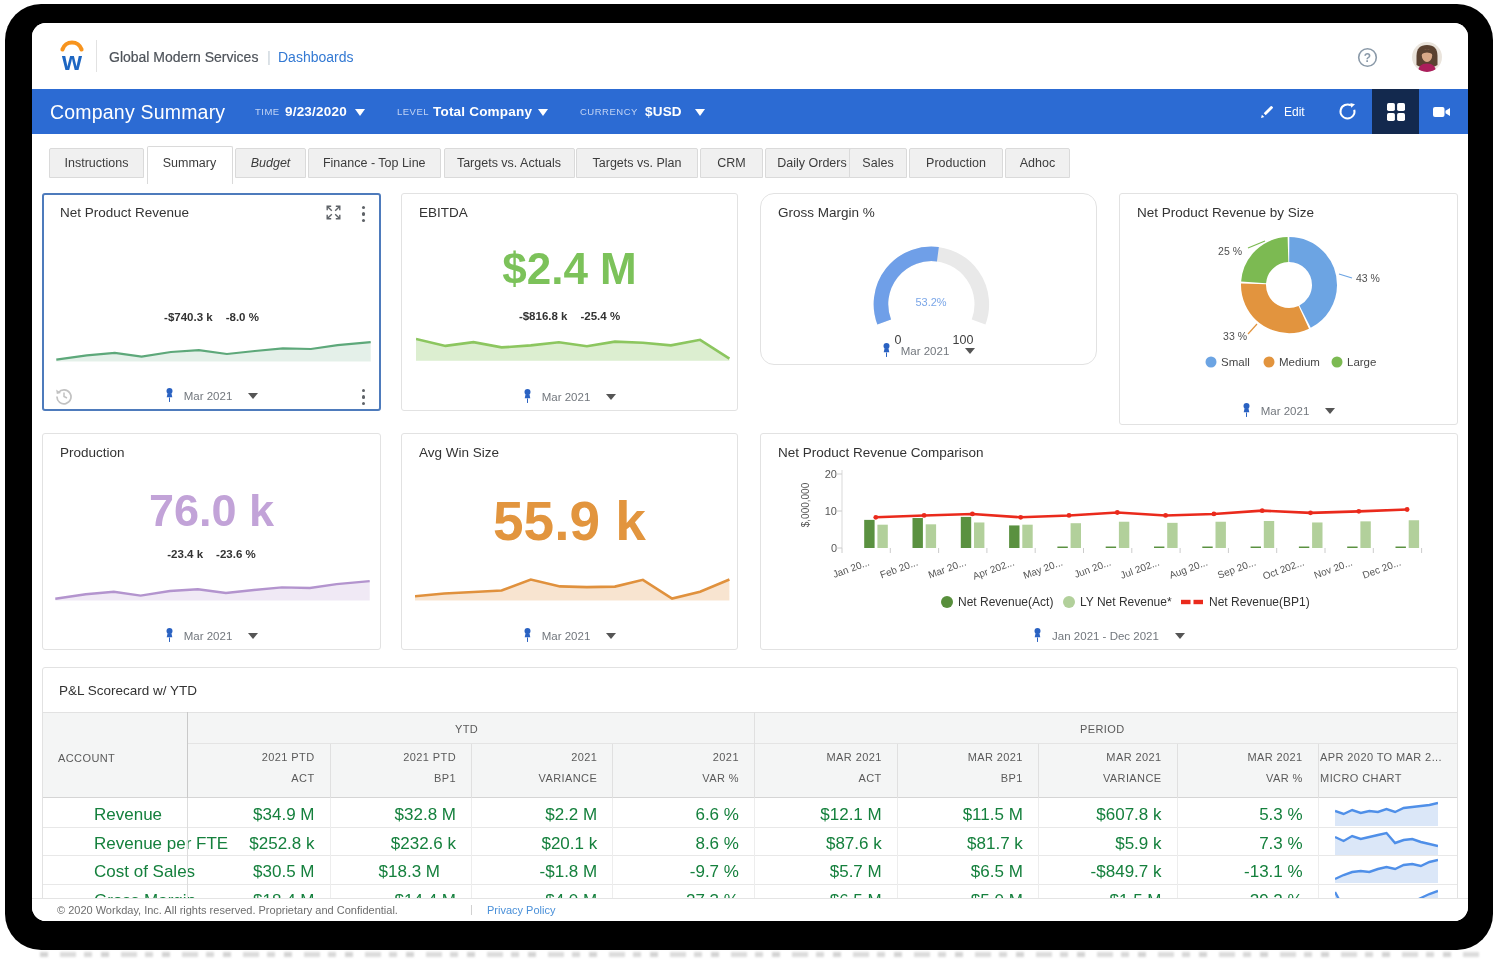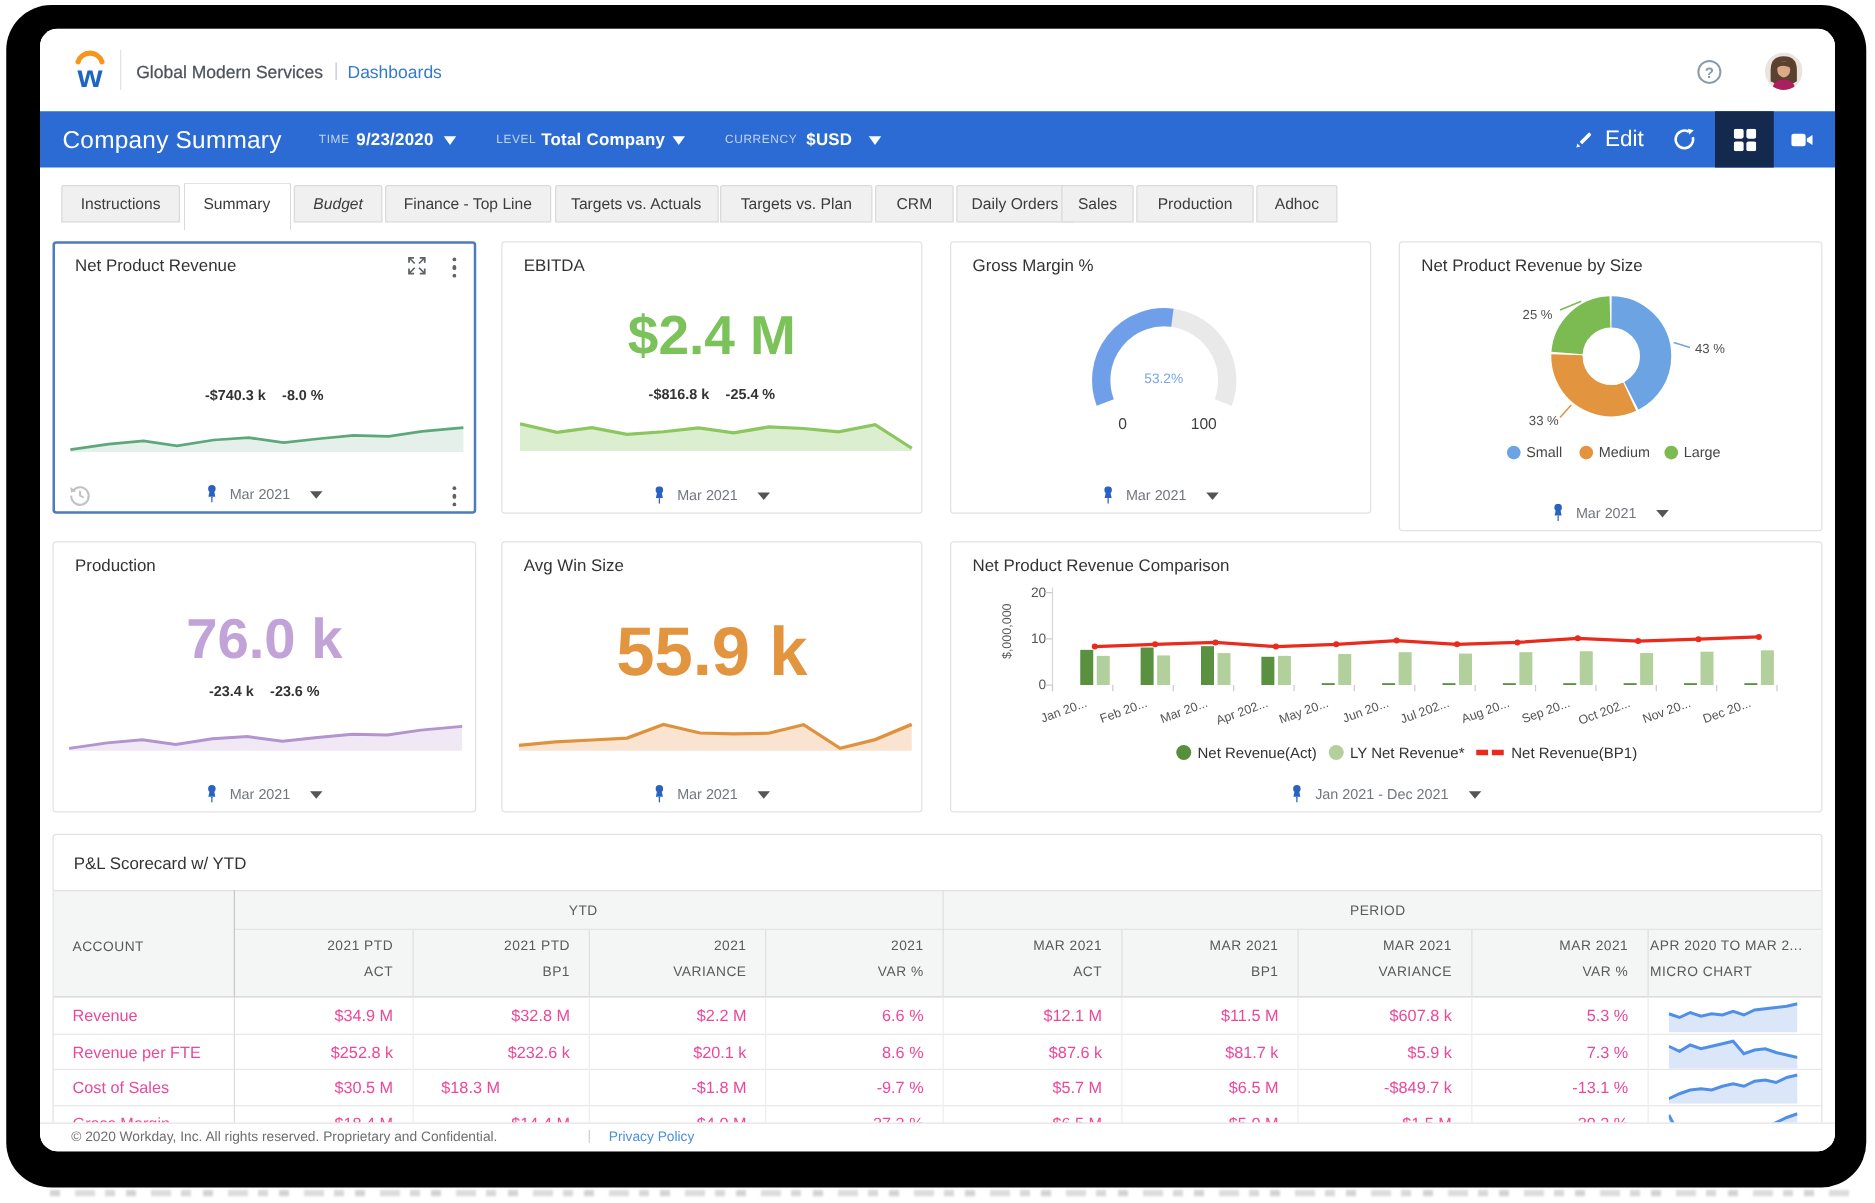--- a/index.html
+++ b/index.html
@@ -15,42 +15,42 @@
 #gms{position:absolute;left:77px;top:26px;font-size:14px;color:#4e535a;font-weight:400;-webkit-text-stroke:0.2px #4e535a;}
 #gmssep{position:absolute;left:235px;top:25px;font-size:15px;color:#c9d2da;}
 #dash{position:absolute;left:246px;top:26px;font-size:14px;color:#3379d3;font-weight:400;}
 
 #bluebar{position:absolute;left:0;top:66px;width:1436px;height:45px;background:#2c6bd3;}
 #cs{position:absolute;left:18px;top:11.5px;font-size:19.5px;color:#fff;letter-spacing:.2px;}
 .blbl{position:absolute;top:17px;font-size:9.5px;color:#c3d4f4;letter-spacing:.5px;}
 .bval{position:absolute;top:15px;font-size:13.5px;color:#fff;font-weight:700;letter-spacing:.2px;}
 .bcaret{position:absolute;top:20px;width:0;height:0;border-left:5.5px solid transparent;border-right:5.5px solid transparent;border-top:7px solid #fff;}
 #editw{position:absolute;left:1227px;top:0;height:45px;display:flex;align-items:center;color:#fff;}
-#edittxt{font-size:18px;margin-left:8px;}
+#edittxt{font-size:12px;margin-left:8px;}
 #refresh{position:absolute;left:1306px;top:13px;}
 #gridbox{position:absolute;left:1340px;top:0;width:47px;height:45px;background:#13294e;}
 #cambox{position:absolute;left:1401px;top:14.5px;}
 
 .tab{position:absolute;top:125px;height:30px;background:#f0f0f0;border:1px solid #dadada;border-radius:2px 2px 0 0;font-size:12.5px;color:#3c3c3c;display:flex;align-items:center;justify-content:center;}
 .tab.active{top:123px;height:38px;background:#fff;border-bottom:none;z-index:3;padding-bottom:5px;}
 
 .card{position:absolute;background:#fff;border:1px solid #e2e2e2;border-radius:3px;}
 .card.sel{border:2px solid #4e7bbc;}
 .ctitle{position:absolute;left:17px;top:11px;font-size:13.5px;color:#333;}
 .kpinum{position:absolute;left:0;width:100%;text-align:center;font-weight:700;}
 .kpidelta{position:absolute;left:0;width:100%;text-align:center;font-size:11.5px;font-weight:700;color:#333;display:flex;justify-content:center;gap:13px;}
 .cfoot{position:absolute;left:0;bottom:6px;width:100%;display:flex;align-items:center;justify-content:center;gap:10px;}
 .cfoot .mon{font-size:11.5px;color:#72777d;}
 .fcaret{width:0;height:0;border-left:5px solid transparent;border-right:5px solid transparent;border-top:6px solid #555;margin-left:6px;}
 .kebab{position:absolute;display:flex;flex-direction:column;gap:3px;}
 .kebab i{width:3.4px;height:3.4px;border-radius:50%;background:#5f6368;}
 
 #pnl{position:absolute;left:10px;top:644px;width:1416px;height:260px;background:#fff;border:1px solid #e2e2e2;border-radius:3px;}
 .th2{position:absolute;font-size:11px;color:#5a5a5a;letter-spacing:.4px;}
-.tval{position:absolute;font-size:13px;color:#ec4899;}
+.tval{position:absolute;font-size:17px;color:#15803d;margin-left:36px;}
 #foot{position:absolute;left:0;top:874.5px;width:1436px;height:23px;background:#fff;border-top:1px solid #e4e4e4;z-index:5;}
 #foot .c{position:absolute;left:25px;top:5px;font-size:11px;color:#6e6e6e;}
 #foot .pp{position:absolute;left:455px;top:5px;font-size:11px;color:#4a90d9;}
 #foot .sep{position:absolute;left:438px;top:4px;font-size:11px;color:#cccccc;}
 </style></head>
 <body>
 <div id="frame"></div>
 <div id="botdash"></div>
 <div id="win">
 
@@ -186,21 +186,21 @@
     <div class="cfoot">
         <svg width="9" height="15" viewBox="0 0 9 15">
           <circle cx="4.5" cy="3" r="3" fill="#2a62c2"></circle>
           <path d="M2.6 5.2 L6.4 5.2 L7.3 9.3 L1.7 9.3 Z" fill="#2a62c2"></path>
           <rect x="4" y="9.3" width="1" height="4.6" rx=".5" fill="#2a62c2"></rect>
         </svg>
         <span class="mon">Mar 2021</span>
         <div class="fcaret"></div>
       </div>
   </div>
-  <div class="card" style="left:728px;top:170px;width:337px;height:218px;">
+  <div class="card" style="left:728px;top:170px;width:337px;height:172px;border-radius:14px;">
     <div class="ctitle">Gross Margin %</div>
     <svg class="abs" style="left:0;top:0;" width="337" height="218" viewBox="0 0 337 218">
       <path d="M 123.2 128 A 50.4 50.4 0 1 1 217.6 128" fill="none" stroke="#e9e9e9" stroke-width="14.6"></path>
       <path d="M 123.2 128 A 50.4 50.4 0 0 1 176.9 60.2" fill="none" stroke="#6f9fe8" stroke-width="14.6"></path>
       <text x="170" y="112" font-size="11" fill="#7aa6e8" text-anchor="middle">53.2%</text>
       <text x="137" y="149.5" font-size="12.5" fill="#3f3f3f" text-anchor="middle">0</text>
       <text x="202" y="149.5" font-size="12.5" fill="#3f3f3f" text-anchor="middle">100</text>
     </svg>
     <div class="cfoot">
         <svg width="9" height="15" viewBox="0 0 9 15">
@@ -463,21 +463,21 @@
         <div class="tval" style="right:434.20000000000005px;top:165.5px;">$81.7 k</div>
         <div class="tval" style="right:295.5px;top:165.5px;">$5.9 k</div>
         <div class="tval" style="right:154.4000000000001px;top:165.5px;">7.3 %</div>
         <svg style="position:absolute;left:1292px;top:160.5px;" width="103" height="26" viewBox="0 0 103 26">
           <polygon points="0,26 0,8 8.583333333333334,12 17.166666666666668,7 25.75,10 34.333333333333336,8 42.916666666666664,6 51.5,4 60.083333333333336,14 68.66666666666667,11 77.25,10 85.83333333333333,13 94.41666666666667,15 103,17  103,26" fill="#dbe7f8"></polygon>
           <polyline points="0,8 8.583333333333334,12 17.166666666666668,7 25.75,10 34.333333333333336,8 42.916666666666664,6 51.5,4 60.083333333333336,14 68.66666666666667,11 77.25,10 85.83333333333333,13 94.41666666666667,15 103,17 " fill="none" stroke="#4f8fe8" stroke-width="2.4"></polyline>
         </svg>
         <div style="position:absolute;left:0;top:215.5px;width:1414px;height:1px;background:#e8e8e8;"></div>
         <div class="tval" style="left:15px;top:194px;">Cost of Sales</div>
         <div class="tval" style="right:1142.5px;top:194px;">$30.5 M</div>
-        <div class="tval" style="right:1057px;top:194px;text-align:center;">$18.3 M</div>
+        <div class="tval" style="right:1017px;top:194px;text-align:center;">$18.3 M</div>
         <div class="tval" style="right:859.8px;top:194px;">-$1.8 M</div>
         <div class="tval" style="right:718.1px;top:194px;">-9.7 %</div>
         <div class="tval" style="right:575.3px;top:194px;">$5.7 M</div>
         <div class="tval" style="right:434.20000000000005px;top:194px;">$6.5 M</div>
         <div class="tval" style="right:295.5px;top:194px;">-$849.7 k</div>
         <div class="tval" style="right:154.4000000000001px;top:194px;">-13.1 %</div>
         <svg style="position:absolute;left:1292px;top:189px;" width="103" height="26" viewBox="0 0 103 26">
           <polygon points="0,26 0,22 8.583333333333334,18 17.166666666666668,15 25.75,14 34.333333333333336,15 42.916666666666664,12 51.5,10 60.083333333333336,12 68.66666666666667,8 77.25,7 85.83333333333333,9 94.41666666666667,5 103,3  103,26" fill="#dbe7f8"></polygon>
           <polyline points="0,22 8.583333333333334,18 17.166666666666668,15 25.75,14 34.333333333333336,15 42.916666666666664,12 51.5,10 60.083333333333336,12 68.66666666666667,8 77.25,7 85.83333333333333,9 94.41666666666667,5 103,3 " fill="none" stroke="#4f8fe8" stroke-width="2.4"></polyline>
         </svg>

